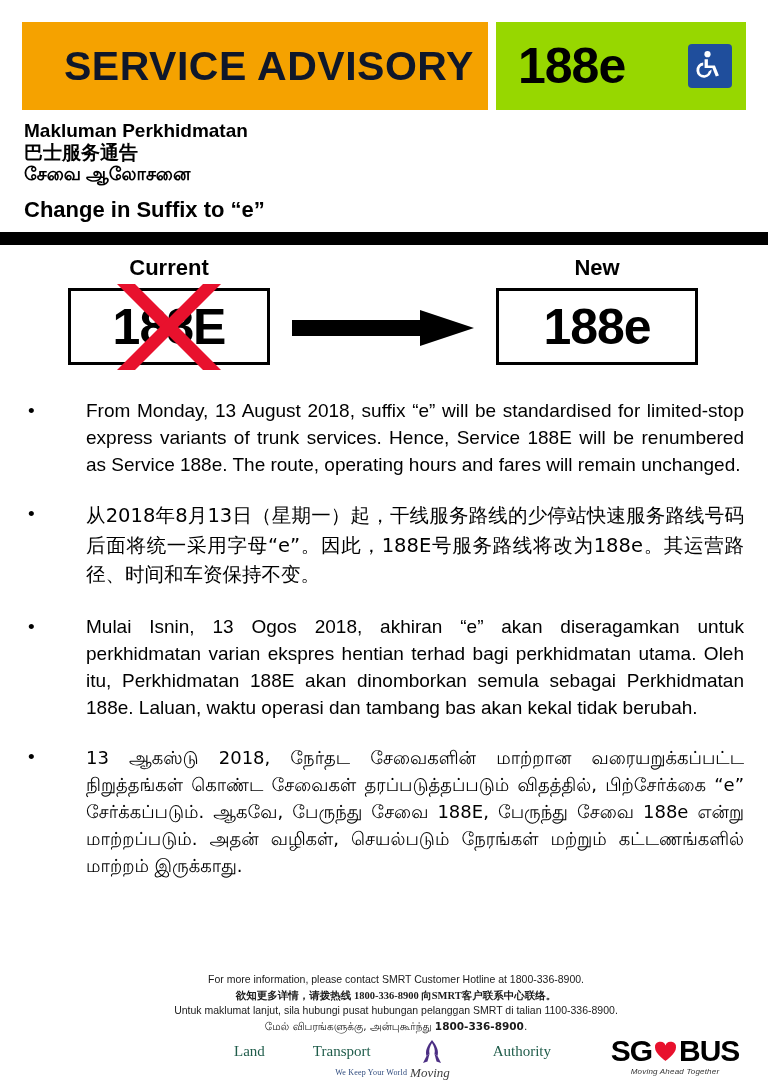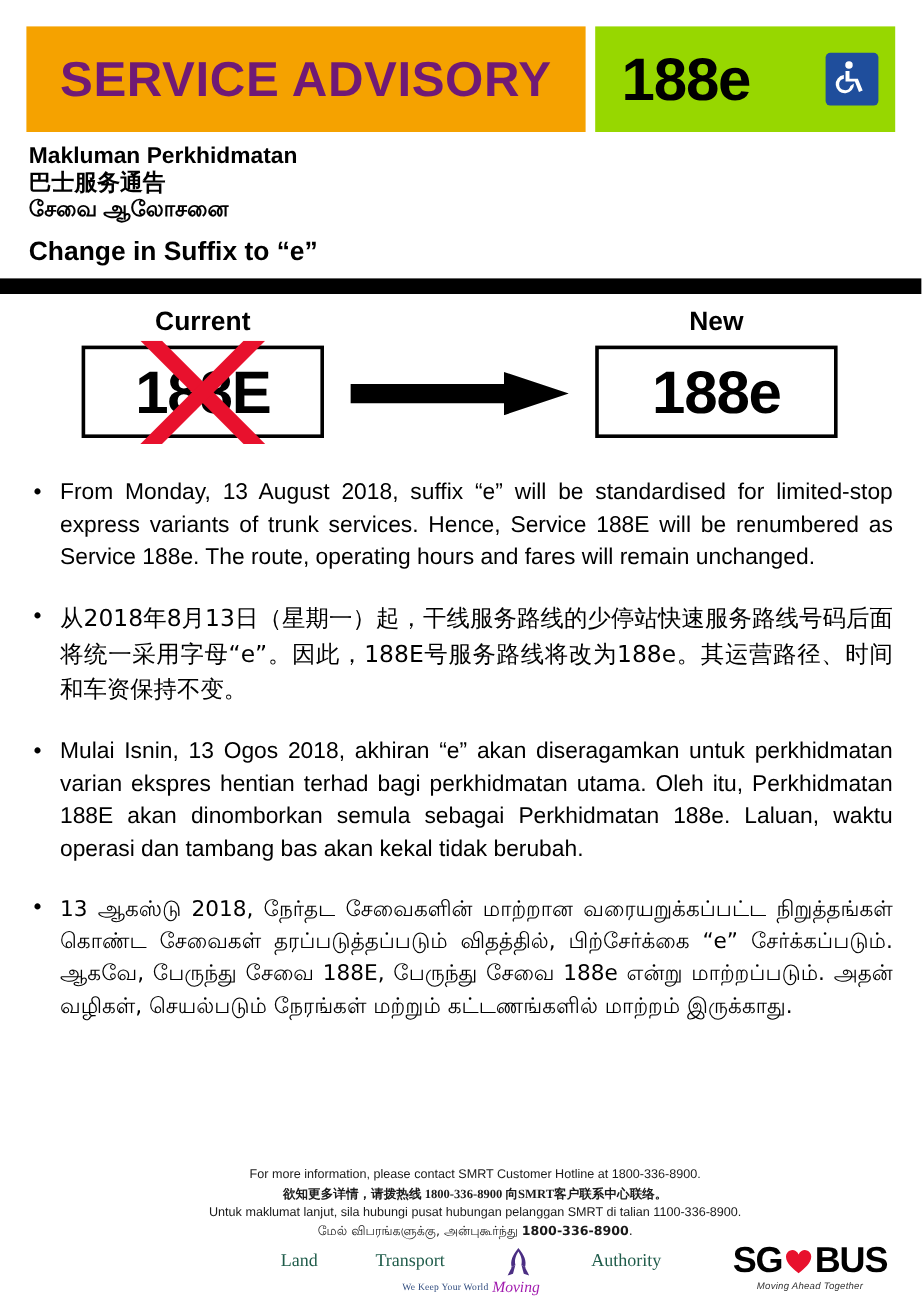--- a/index.html
+++ b/index.html
@@ -24,26 +24,27 @@
   }
   .header-orange {
     position: absolute;
     left: 22px; top: 0;
     width: 466px; height: 88px;
     background: var(--orange, #F5A200);
     display: flex;
     align-items: center;
   }
   .header-title {
-    color: #701a75;
+    color: #0f172a;
     font-size: 41px;
     font-weight: bold;
     letter-spacing: 0.5px;
     padding-left: 28px;
     white-space: nowrap;
+    margin-left: 14px;
   }
   .header-green {
     position: absolute;
     left: 496px; top: 0;
     width: 250px; height: 88px;
     background: var(--green, #97D700);
     display: flex;
     align-items: center;
     justify-content: space-between;
     padding: 0 14px 0 22px;
@@ -151,21 +152,21 @@
     box-sizing: border-box;
   }
   .bullet-text {
     flex: 1;
     text-align: justify;
     font-size: 19px;
     line-height: 1.42;
     -webkit-hyphens: none;
     hyphens: none;
   }
-  .bullet-text.last-line-left { text-align-last: left; }
+  .bullet-text.last-line-left { text-align-last: left; margin-left: 36px; }
   .bullet-text.zh {
     font-size: 19.5px;
     line-height: 1.52;
     font-family: "DejaVu Sans", sans-serif;
   }
   .bullet-text.ta {
     font-size: 18px;
     line-height: 1.5;
     font-family: "DejaVu Sans", sans-serif;
   }
@@ -242,21 +243,21 @@
     margin-top: 2px;
   }
   .lta-tag-a {
     font-size: 8px;
     color: #2E4A7D;
     font-family: "Liberation Serif", serif;
     letter-spacing: 0.2px;
   }
   .lta-tag-b {
     font-size: 13px;
-    color: #a21caf;
+    color: #404040;
     font-style: italic;
     font-family: "Liberation Serif", serif;
     margin-left: 3px;
     line-height: 1;
     text-align: center;
   }
 
   .sgbus-logo {
     position: absolute;
     left: 610px; top: 6px;

